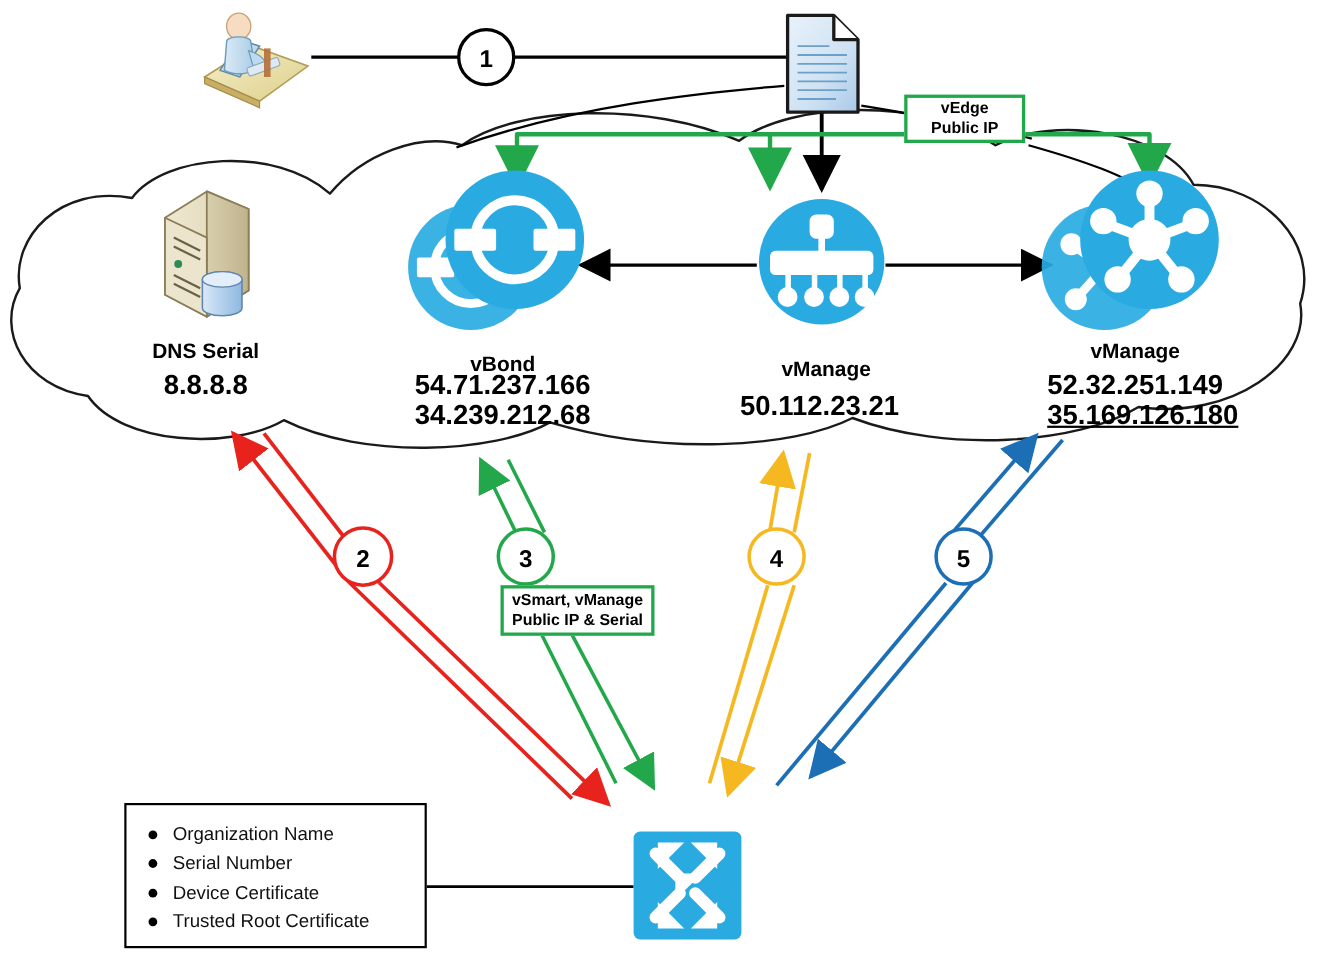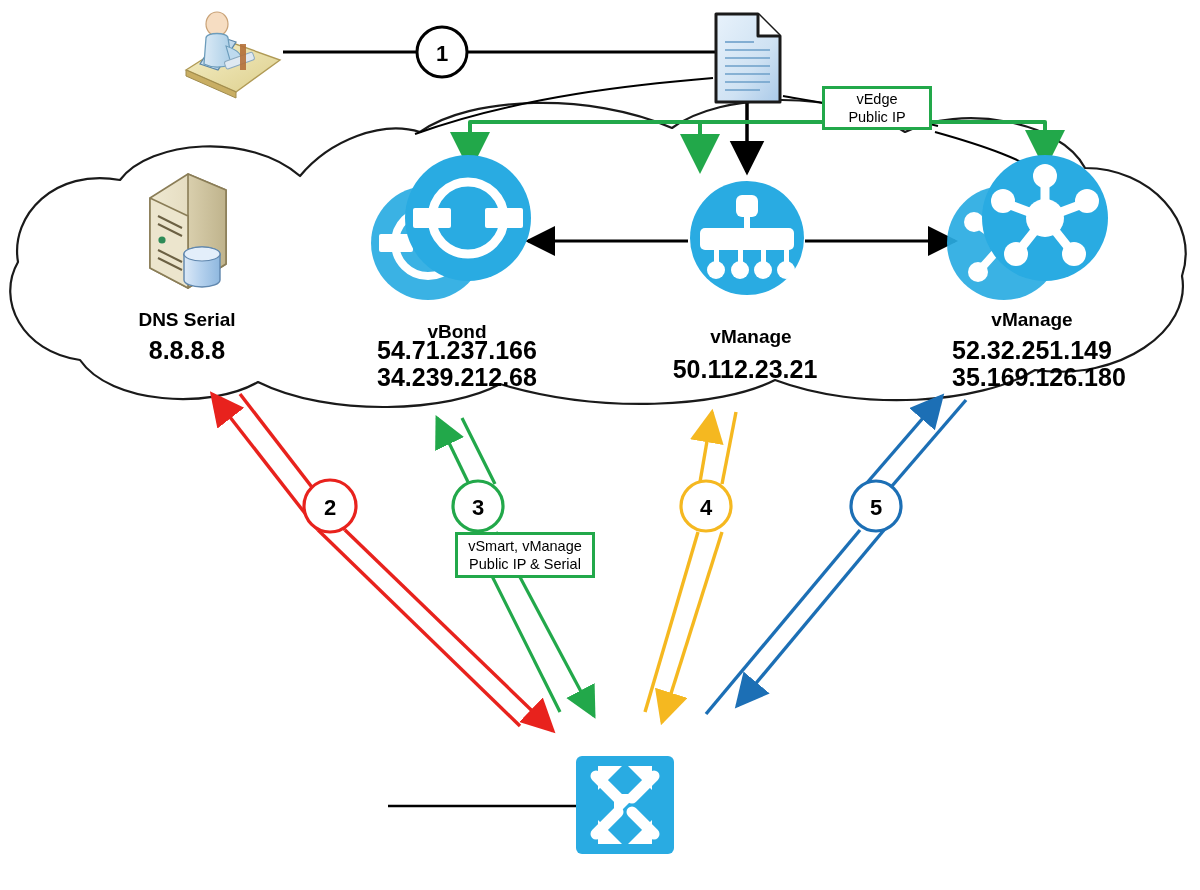--- a/index.html
+++ b/index.html
@@ -5,21 +5,21 @@
   html,body{margin:0;padding:0;background:#ffffff;}
   body{width:1200px;height:890px;font-family:"Liberation Sans",sans-serif;overflow:hidden;}
   #stage{position:relative;width:1200px;height:890px;background:#fff;}
   #canvas{position:absolute;left:0;top:0;width:1200px;height:890px;}
   .lbl{position:absolute;text-align:center;font-weight:bold;color:#000;line-height:1.28;white-space:nowrap;}
   .node-title{font-size:19px;}
   .node-ip{font-size:25px;}
   .badge-num{font-size:22px;font-weight:bold;fill:#000;}
   .boxlabel{position:absolute;box-sizing:border-box;border:3px solid #22a84a;background:#fff;
             display:flex;flex-direction:column;align-items:center;justify-content:center;
-            font-size:14.5px;font-weight:normal;color:#000;line-height:1.25;}
+            font-size:14.5px;font-weight:bold;color:#000;line-height:1.25;}
   .listbox{position:absolute;box-sizing:border-box;border:2.5px solid #000;background:#fff;padding:14px 10px 12px 16px;}
   .listbox ul{margin:0;padding:0 0 0 26px;list-style:none;}
   .listbox li{position:relative;font-size:17px;color:#111;line-height:1.55;white-space:nowrap;}
   .listbox li::before{content:"";position:absolute;left:-22px;top:9px;width:8px;height:8px;background:#000;border-radius:50%;}
 </style>
 </head>
 <body>
 
 <div id="stage">
 
@@ -296,26 +296,34 @@
 
   <div class="lbl node-title" style="left:377px;top:308px;width:160px;margin-top:12px;">vBond</div>
   <div class="lbl node-ip" style="left:377px;top:334px;width:160px;">54.71.237.166</div>
   <div class="lbl node-ip" style="left:377px;top:361px;width:160px;">34.239.212.68</div>
 
   <div class="lbl node-title" style="left:671px;top:325px;width:160px;">vManage</div>
   <div class="lbl node-ip" style="left:665px;top:353px;width:160px;">50.112.23.21</div>
 
   <div class="lbl node-title" style="left:952px;top:308px;width:160px;">vManage</div>
   <div class="lbl node-ip" style="left:952px;top:334px;width:160px;">52.32.251.149</div>
-  <div class="lbl node-ip" style="left:952px;top:361px;width:160px;">35.169.126.180</div>
+  <div class="lbl node-ip" style="left:952px;top:361px;width:160px;text-decoration:underline;">35.169.126.180</div>
 
   <div class="boxlabel" style="left:822px;top:86px;width:110px;height:44px;">
     <div>vEdge</div>
     <div>Public IP</div>
   </div>
 
   <div class="boxlabel" style="left:455px;top:532px;width:140px;height:46px;">
     <div>vSmart, vManage</div>
     <div>Public IP &amp; Serial</div>
   </div>
 
+  <div class="listbox" style="left:113px;top:730px;width:275px;height:132px;">
+    <ul>
+      <li>Organization Name</li>
+      <li>Serial Number</li>
+      <li>Device Certificate</li>
+      <li>Trusted Root Certificate</li>
+    </ul>
+  </div>
 
 </div>
 
 </body></html>

